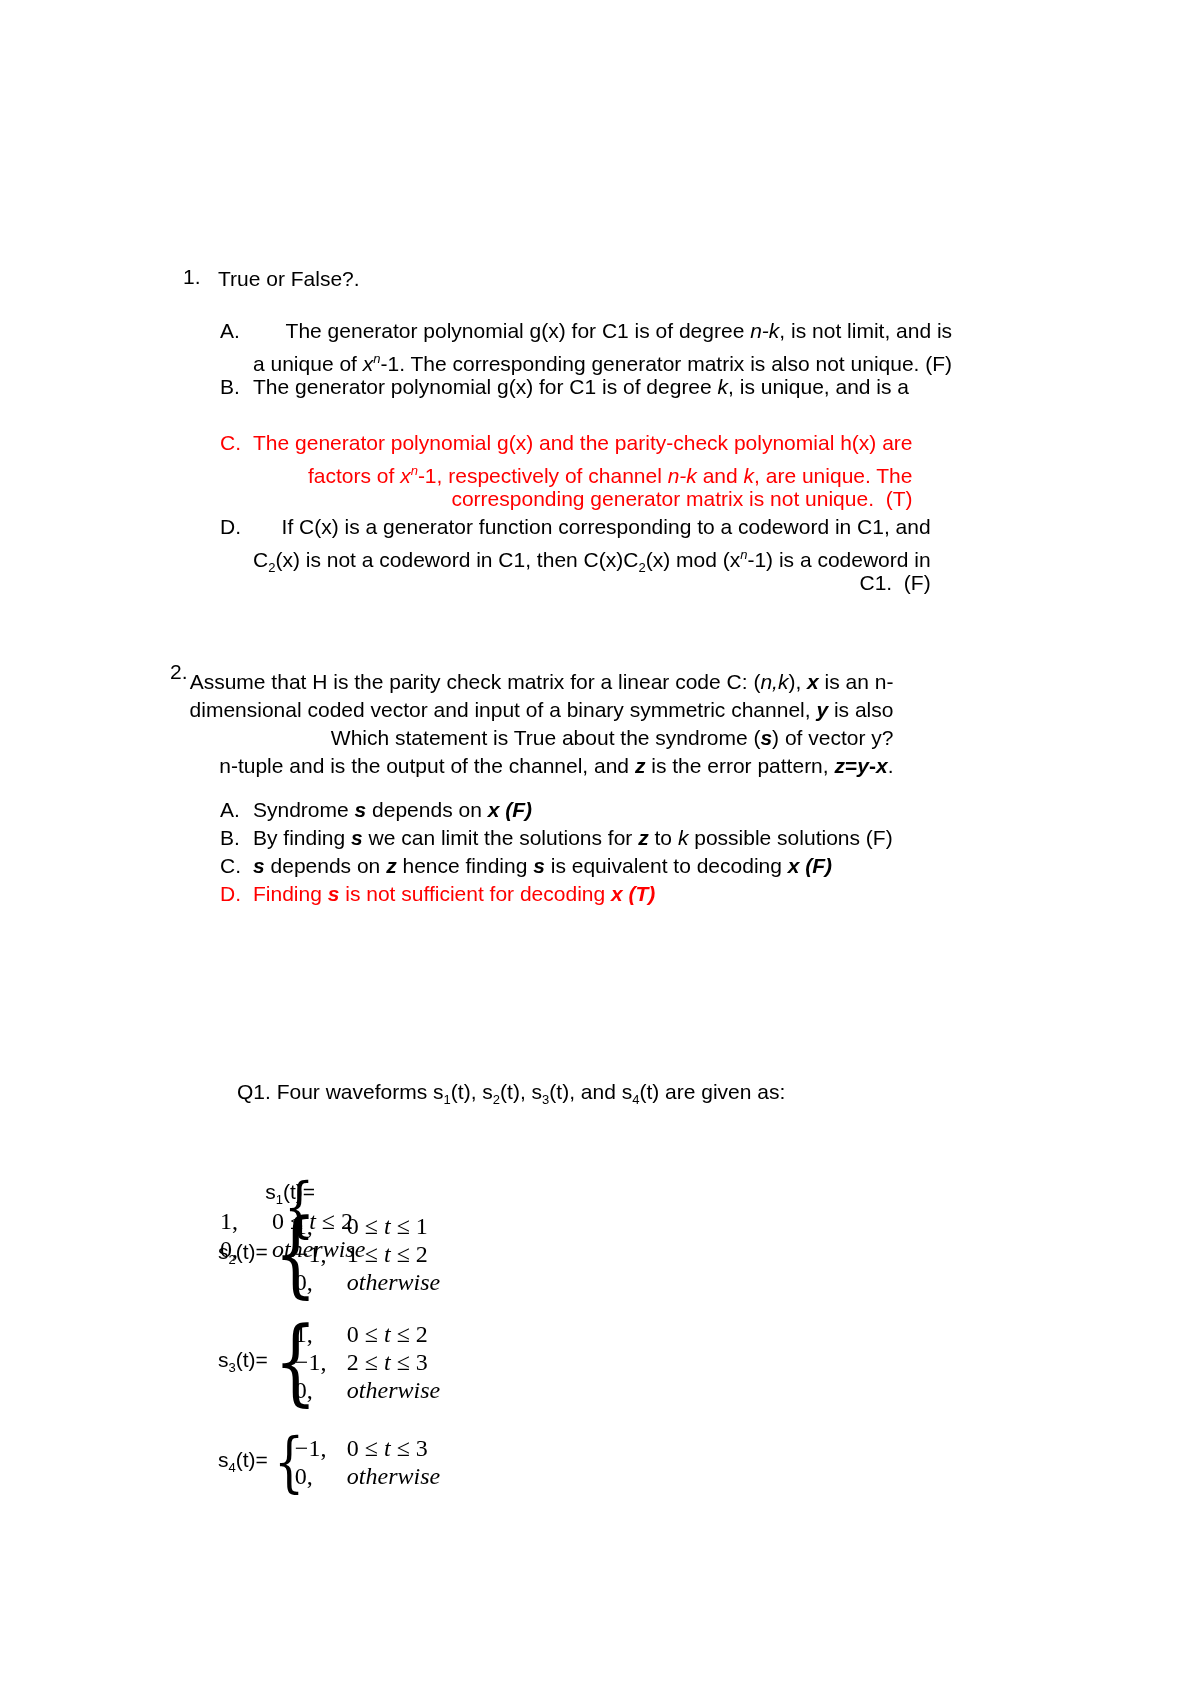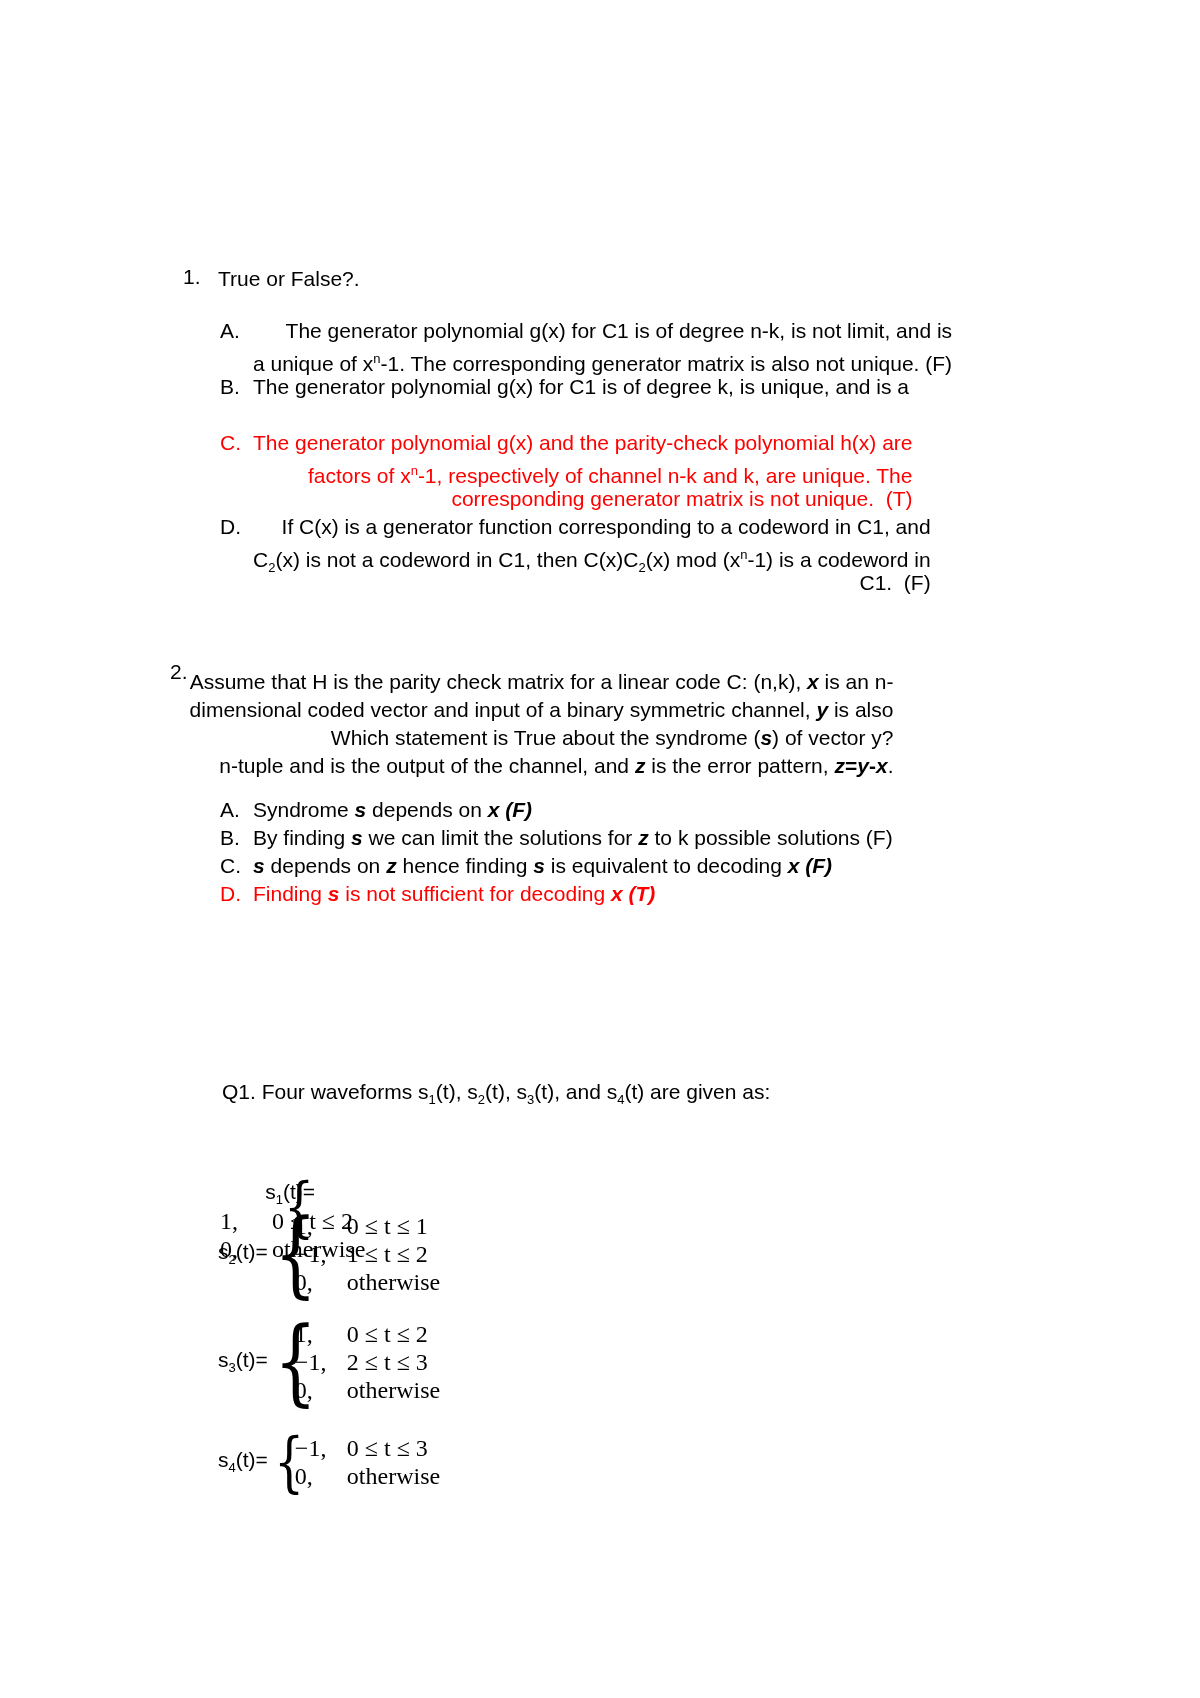--- a/index.html
+++ b/index.html
@@ -8,21 +8,21 @@
     font-family:"Liberation Sans",sans-serif;font-size:21px;color:#000000;
     overflow:hidden;
   }
   .abs{position:absolute;}
   .row-flex{display:flex;align-items:flex-start;}
   .num{display:inline-block;white-space:pre;}
   .line{height:28px;line-height:28px;white-space:pre;text-align:right;}
   .letter{width:33px;flex:none;height:28px;line-height:28px;white-space:pre;}
   .lines-col{display:flex;flex-direction:column;}
   .red{color:#ff0000;}
-  .i{}
+  .i{font-style:italic;}
   .b{font-weight:bold;}
   .bi{font-weight:bold;font-style:italic;}
   .sup{font-size:0.62em;vertical-align:super;}
   .sub{font-size:0.62em;vertical-align:sub;}
   .equation{display:flex;align-items:center;}
   .eq-label{white-space:pre;margin-right:3px;font-size:21px;}
   .brace{
     font-family:"DejaVu Serif",serif;line-height:0;display:block;
     width:22px;text-align:center;transform:scaleX(0.72);transform-origin:center;
     font-weight:400;
@@ -100,21 +100,21 @@
         </div>
       </div>
       <div class="abs row-flex red" style="left: 220px; top: 880px;">
         <span class="letter">D.</span>
         <div class="lines-col">
           <div class="line"><span>Finding </span><span class="bi">s</span><span> is not sufficient for decoding </span><span class="bi">x (T)</span></div>
         </div>
       </div>
     </div>
 
-  <div class="abs line" style="left:222px;top:1078px;"><span>Q1. Four waveforms s</span><span class="sub">1</span><span>(t), s</span><span class="sub">2</span><span>(t), s</span><span class="sub">3</span><span>(t), and s</span><span class="sub">4</span><span>(t) are given as:</span></div>
+  <div class="abs line" style="left:237px;top:1078px;"><span>Q1. Four waveforms s</span><span class="sub">1</span><span>(t), s</span><span class="sub">2</span><span>(t), s</span><span class="sub">3</span><span>(t), and s</span><span class="sub">4</span><span>(t) are given as:</span></div>
   <div id="equations">
       <div class="abs equation" style="left: 218px; top: 1180px; flex-direction: column;">
         <span class="eq-label"><span>s</span><span class="sub">1</span><span>(t)=</span></span>
         <span class="brace" style="font-size: 66px;">{</span>
         <div class="eq-rows">
           <div class="eq-row">
             <span class="val">1,</span>
             <span class="cond"><span>0 ≤ </span><span class="i">t</span><span> ≤ 2</span></span>
           </div>
           <div class="eq-row">

